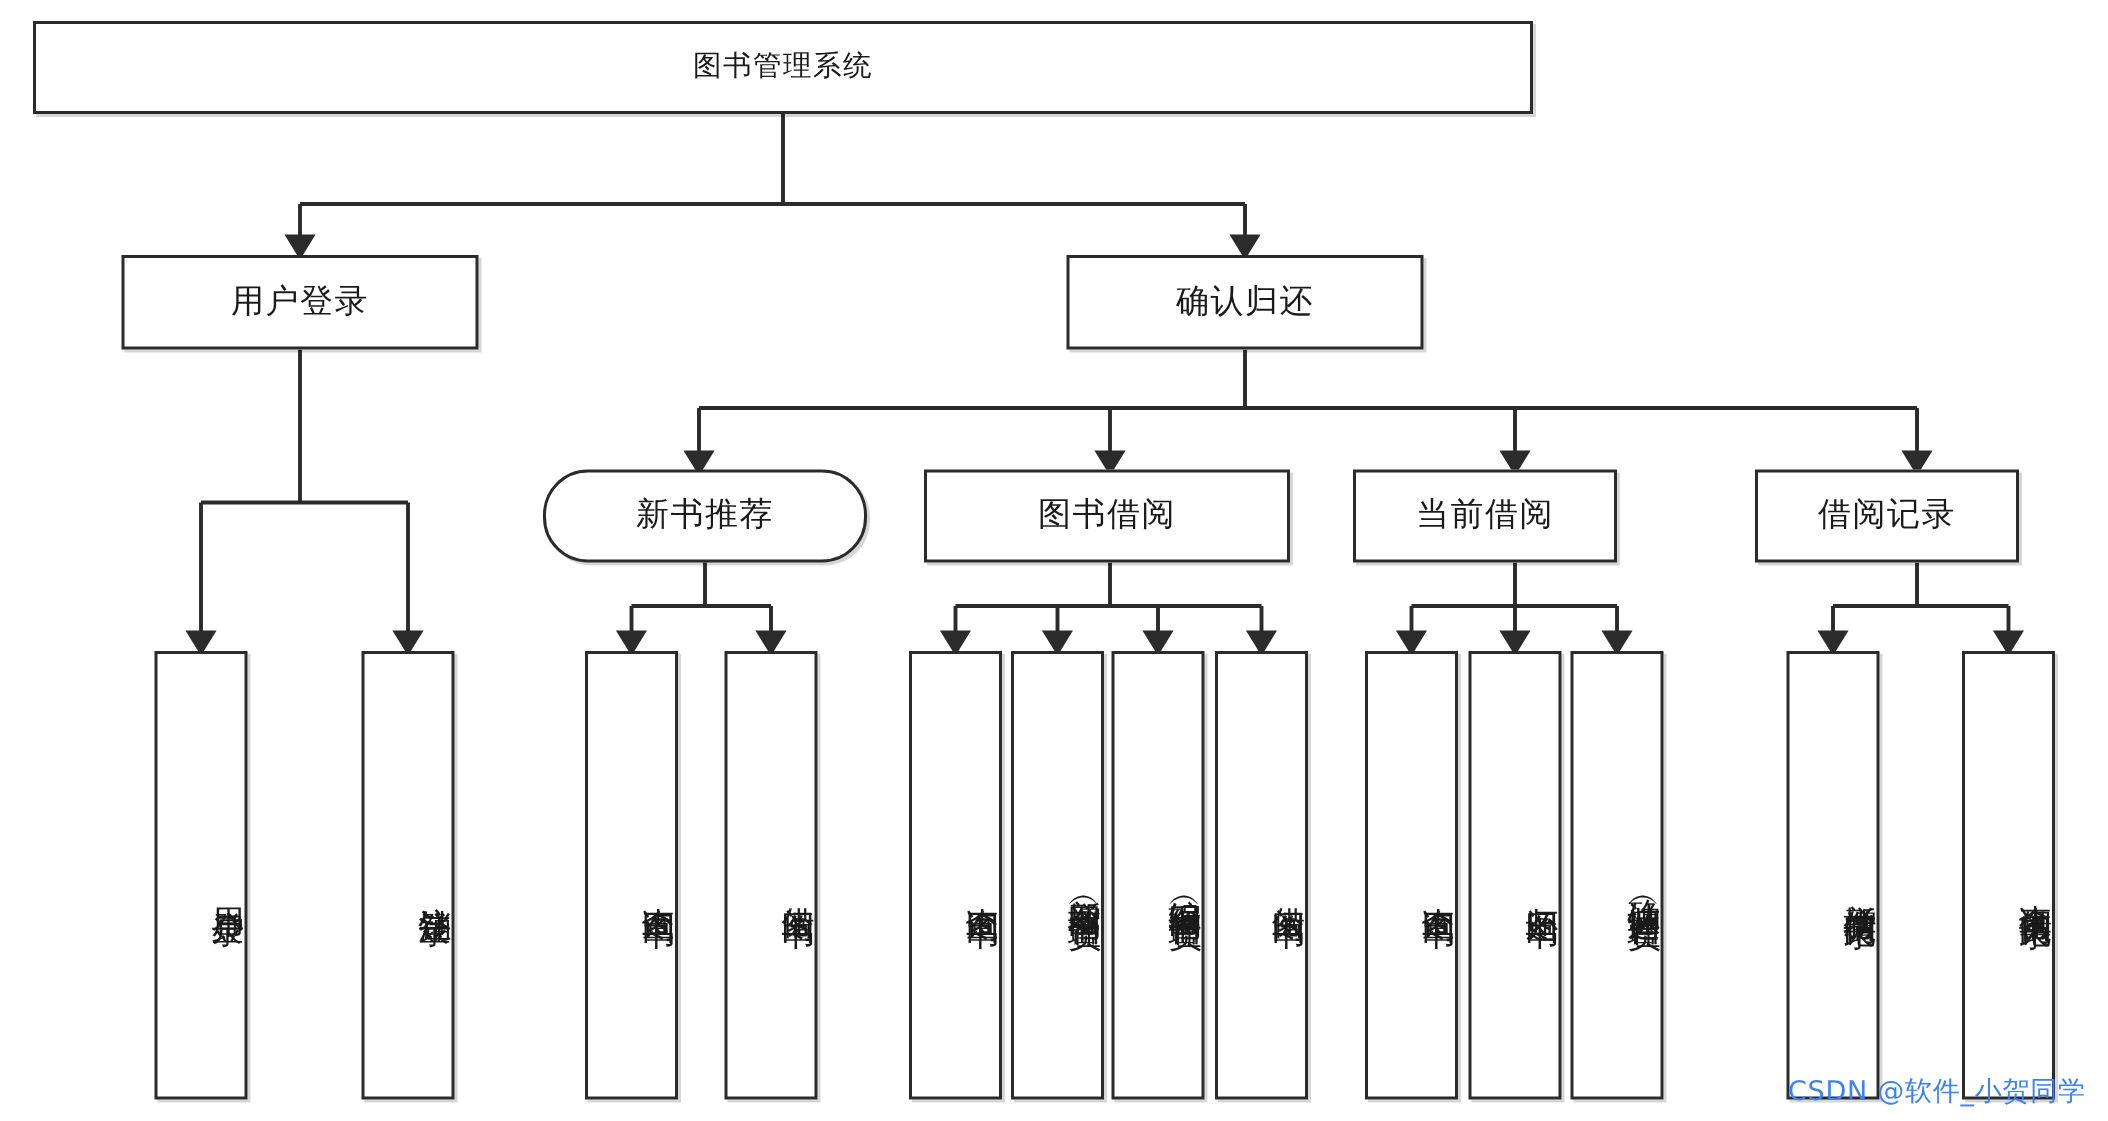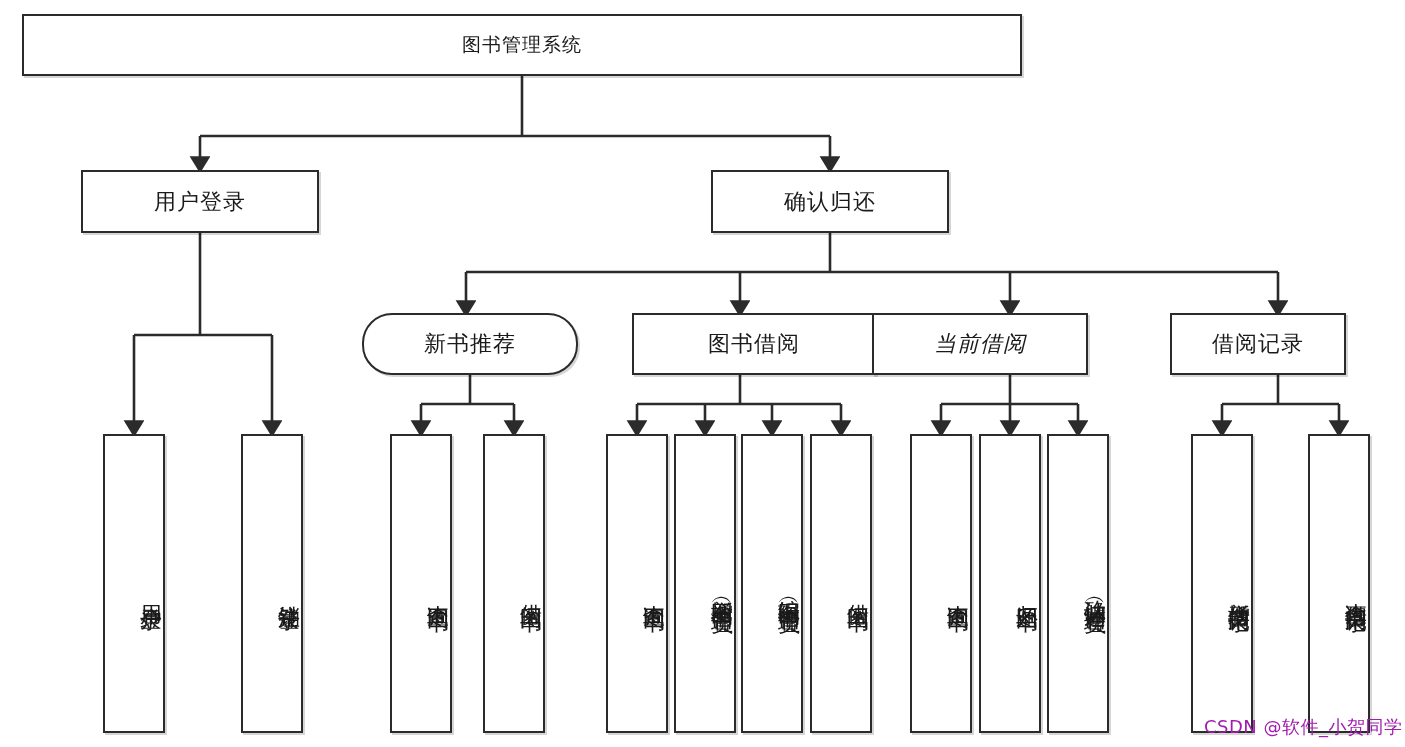--- a/index.html
+++ b/index.html
@@ -57,24 +57,23 @@
     position: absolute;
     left: 0;
     top: 0;
     width: 1405px;
     height: 747px;
     pointer-events: none;
   }
   .watermark {
     position: absolute;
     font-size: 18px;
-    color: #a21caf;
+    color: #3b82f6;
     white-space: nowrap;
     letter-spacing: 0.5px;
-    margin-left: 12px;
   }
 </style>
 </head>
 <body>
 
 <div id="canvas">
 
   <svg id="edges" viewBox="0 0 1405 747" xmlns="http://www.w3.org/2000/svg">
     <defs>
       <marker id="arrow" markerWidth="9" markerHeight="9" refX="2.2" refY="4" orient="auto" markerUnits="strokeWidth">
@@ -132,24 +131,24 @@
   <div class="node horiz" style="left:81px; top:170px; width:238px; height:63px;">
     <span>用户登录</span>
   </div>
   <div class="node horiz" style="left:711px; top:170px; width:238px; height:63px;">
     <span>确认归还</span>
   </div>
 
   <div class="node horiz" style="left:362px; top:313px; width:216px; height:62px;border-radius:30px;">
     <span>新书推荐</span>
   </div>
-  <div class="node horiz" style="left:632px; top:313px; width:244px; height:62px;">
+  <div class="node horiz" style="left:616px; top:313px; width:244px; height:62px;">
     <span>图书借阅</span>
   </div>
-  <div class="node horiz" style="left:872px; top:313px; width:216px; height:62px;font-style:italic;">
+  <div class="node horiz" style="left:902px; top:313px; width:176px; height:62px;">
     <span>当前借阅</span>
   </div>
   <div class="node horiz" style="left:1170px; top:313px; width:176px; height:62px;">
     <span>借阅记录</span>
   </div>
 
   <div class="node vert" style="left:103px; top:434px; width:62px; height:299px;">
     <span>用户登录</span>
   </div>
   <div class="node vert" style="left:241px; top:434px; width:62px; height:299px;">

